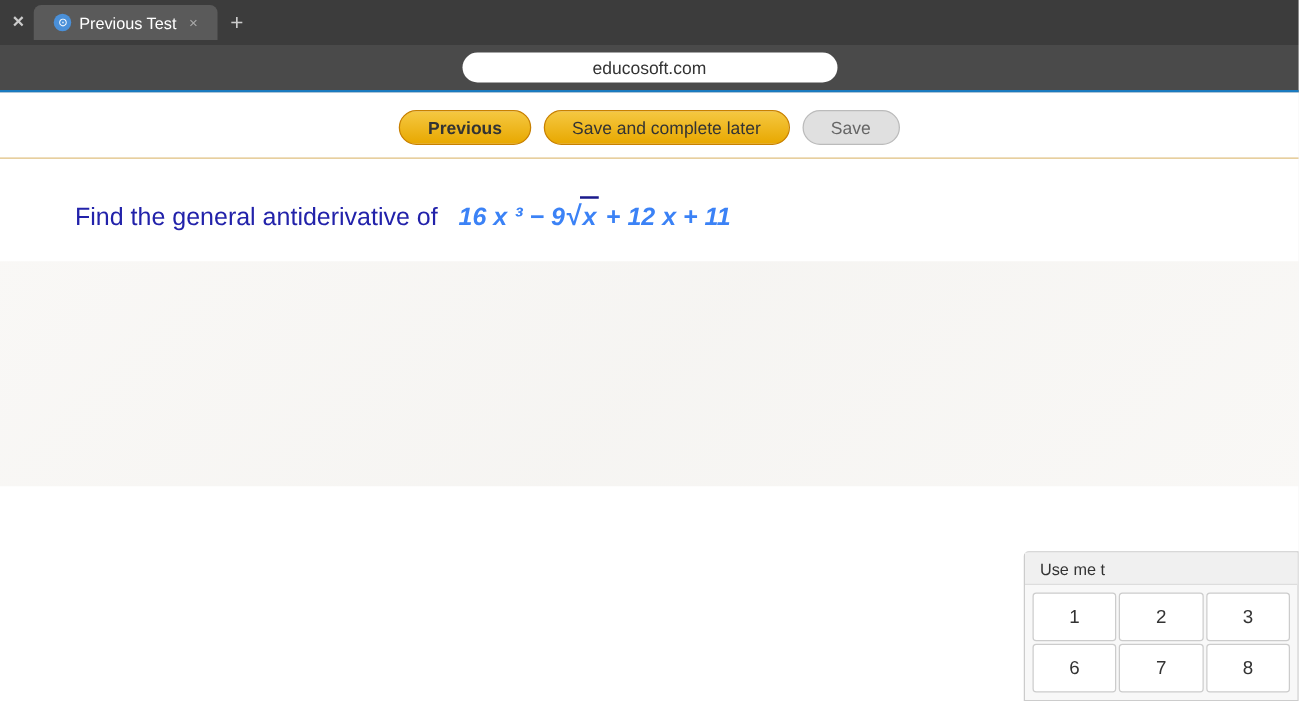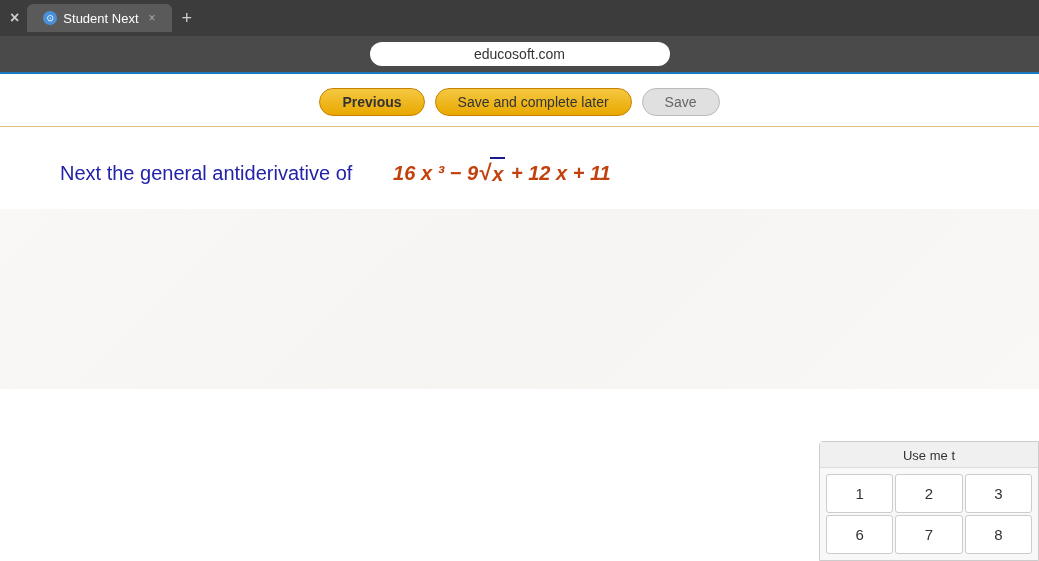--- a/index.html
+++ b/index.html
@@ -141,23 +141,22 @@
     }
 
     .question-text {
       font-size: 20px;
       color: #2222aa;
       line-height: 1.5;
     }
 
     .question-text .math {
       font-style: italic;
-      color: #c2410c;
-      font-weight: bold;
-      margin-left: 24px;
+      color: #3b82f6;
+      font-weight: bold;
     }
 
     
     .sqrt-wrapper {
       display: inline-flex;
       align-items: center;
     }
     .sqrt-symbol {
       font-size: 22px;
       line-height: 1;
@@ -174,21 +173,21 @@
       position: absolute;
       right: 0;
       bottom: 0;
       width: 220px;
       background: #f8f8f8;
       border: 1px solid #ccc;
       border-top-left-radius: 4px;
     }
 
     .keypad-header {
-      text-align: center;
+      text-align: left;
       padding: 6px 12px 4px 12px;
       font-size: 13px;
       color: #333;
       border-bottom: 1px solid #ddd;
       background: #f0f0f0;
     }
 
     .keypad-grid {
       display: grid;
       grid-template-columns: repeat(3, 1fr);
@@ -221,21 +220,21 @@
     }
   </style>
 </head>
 <body>
 
 <div class="browser-chrome">
   <span class="close-btn">×</span>
   <div class="tab-area">
     <div class="tab">
       <div class="tab-favicon">⊙</div>
-      <span>Student Next</span>
+      <span>Previous Test</span>
       <span class="tab-close">×</span>
     </div>
     <span class="new-tab-btn">+</span>
   </div>
 </div>
 
 <div class="address-bar-row">
   <div class="address-bar">
     <span>educosoft.com</span>
   </div>
@@ -244,21 +243,21 @@
 <div class="page-content">
 
   <div class="nav-bar">
     <button class="btn-previous">Previous</button>
     <button class="btn-save">Save and complete later</button>
     <button class="btn-next">Save</button>
   </div>
 
   <div class="question-area">
     <div class="question-text">
-      <span>Next the general antiderivative of</span>
+      <span>Find the general antiderivative of</span>
       &nbsp;
       <span class="math">
         16 <em>x</em> ³ − 9<span class="sqrt-wrapper">
             <span class="sqrt-symbol">√</span>
             <span class="sqrt-content"><em>x</em></span>
           </span> + 12 <em>x</em> + 11
       </span>
     </div>
   </div>
 

